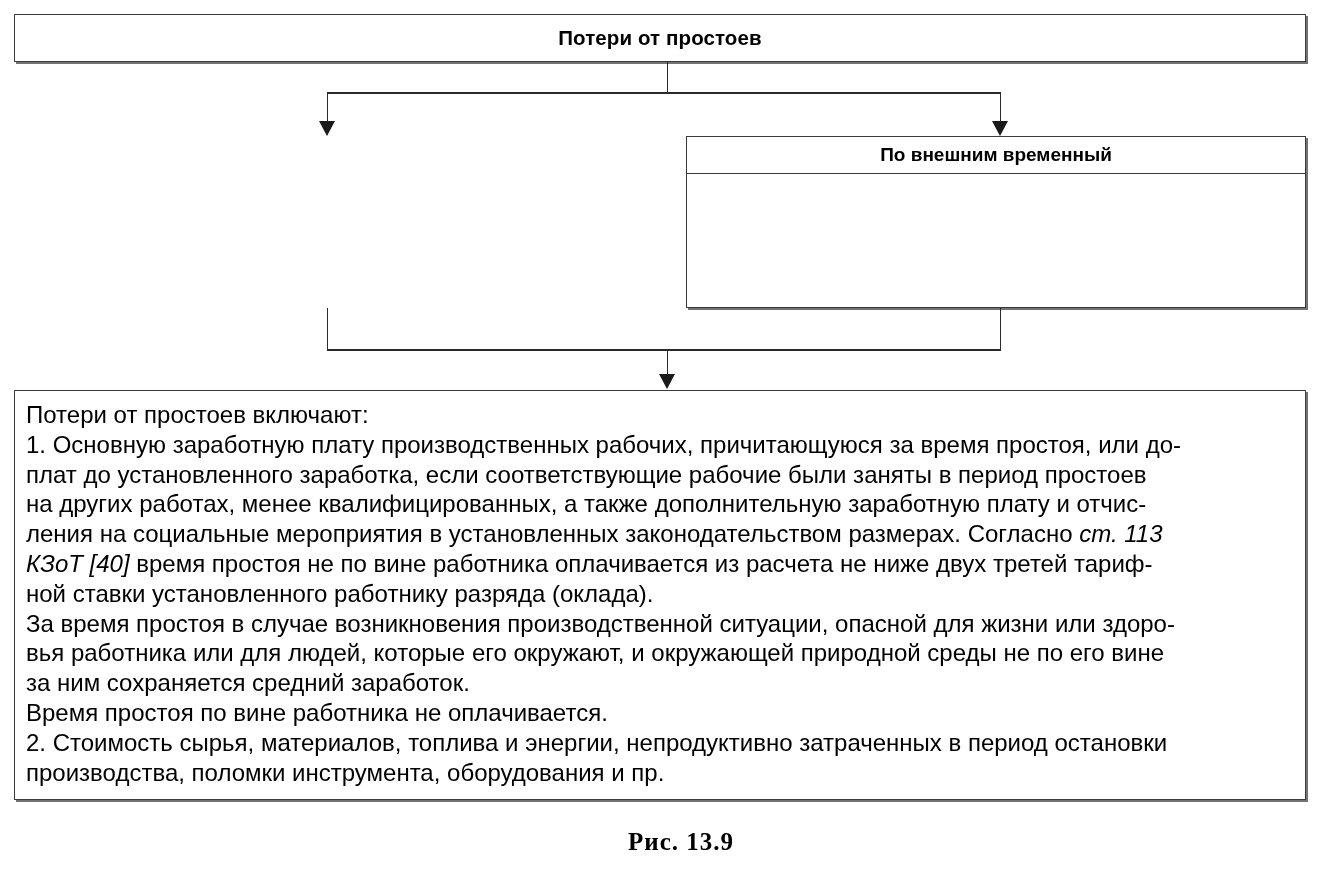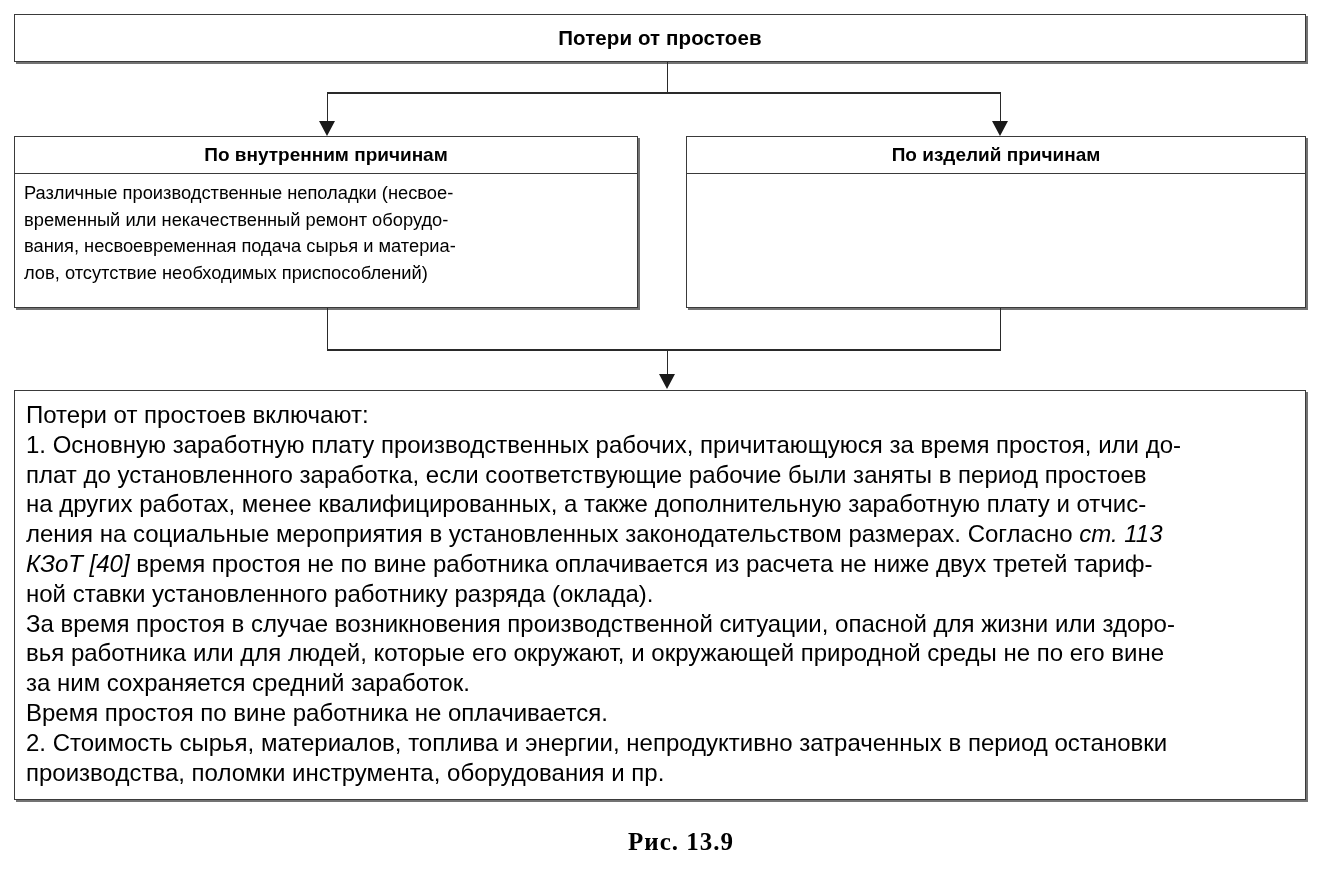--- a/index.html
+++ b/index.html
@@ -138,30 +138,23 @@
     <div class="box-title">Потери от простоев</div>
   </div>
 
   <div class="conn vline" id="stem-top"></div>
   <div class="conn hline" id="split-bar"></div>
   <div class="conn vline" id="split-left"></div>
   <div class="conn vline" id="split-right"></div>
   <div class="arrow" id="arrow-left"></div>
   <div class="arrow" id="arrow-right"></div>
 
-  <div class="box branch-box" id="branch-internal">
-    <div class="branch-head">По внутренним причинам</div>
-    <div class="branch-body">Различные производственные неполадки (несвое-
-временный или некачественный ремонт оборудо-
-вания, несвоевременная подача сырья и материа-
-лов, отсутствие необходимых приспособлений)</div>
-  </div>
 
   <div class="box branch-box" id="branch-external">
-    <div class="branch-head">По изделий причинам</div>
+    <div class="branch-head">По внешним временный</div>
   </div>
 
   <div class="conn vline" id="merge-left"></div>
   <div class="conn vline" id="merge-right"></div>
   <div class="conn hline" id="merge-bar"></div>
   <div class="conn vline" id="stem-bottom"></div>
   <div class="arrow" id="arrow-bottom"></div>
 
   <div class="box" id="bottom-box">
     <div class="bottom-body"><span>Потери от простоев включают:

